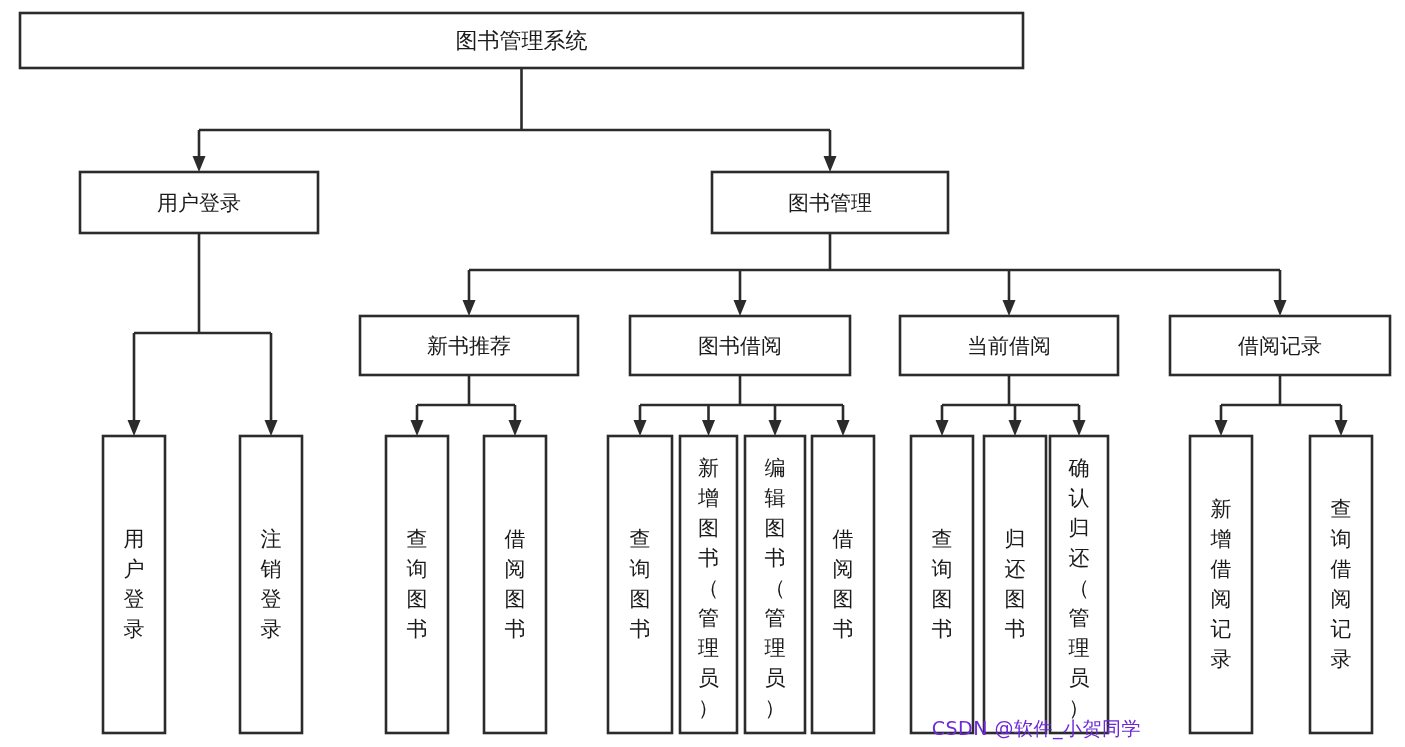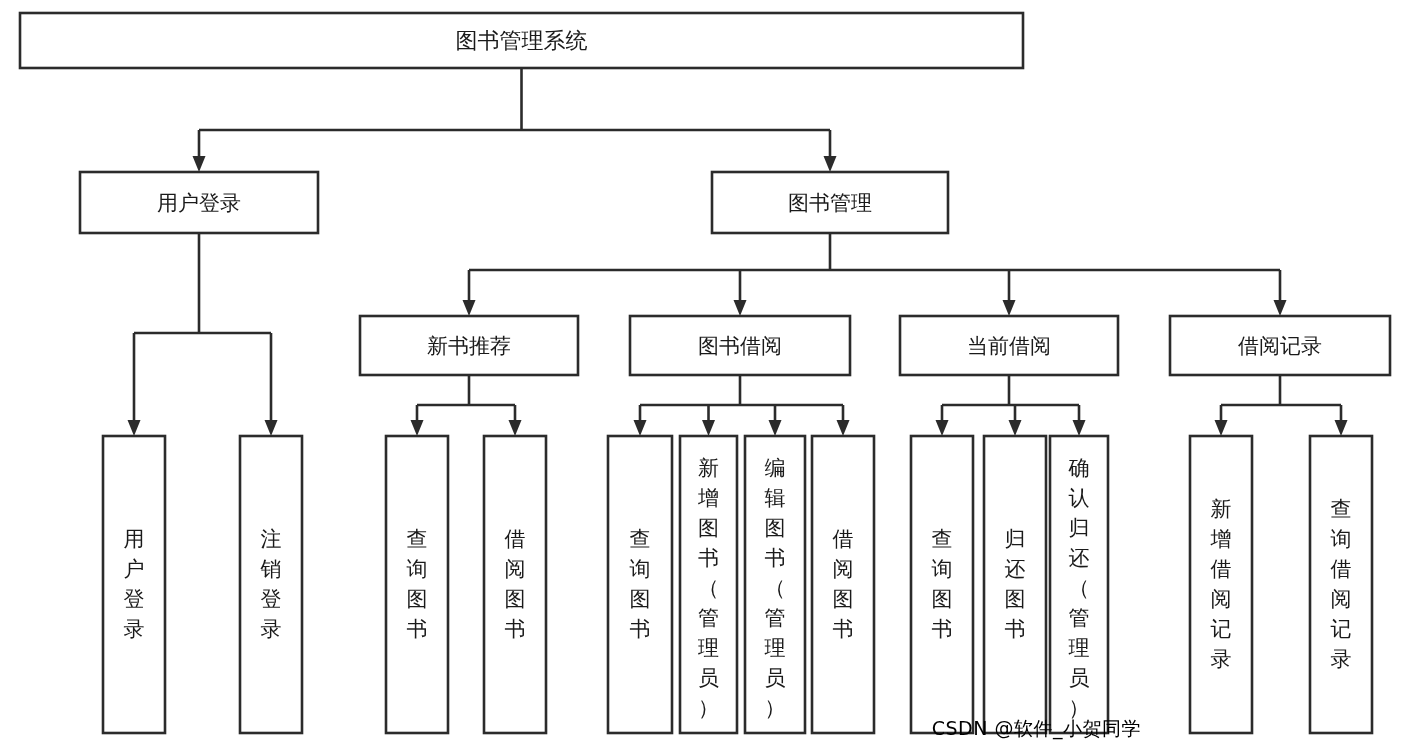--- a/index.html
+++ b/index.html
@@ -55,21 +55,21 @@
   .edge-arrow {
     fill: #2b2b2b;
     stroke: none;
   }
   .watermark {
     position: absolute;
     right: 8px;
     bottom: 5px;
     font-family: "DejaVu Sans", "Liberation Sans", sans-serif;
     font-size: 19px;
-    color: #000000;
+    color: #6d28d9;
     letter-spacing: 0.5px;
     white-space: nowrap;
     pointer-events: none;
   }
 </style>
 </head>
 <body>
 
 <div id="diagram-root">
   <svg class="diagram-canvas" id="diagram-canvas" viewBox="0 0 1405 747" xmlns="http://www.w3.org/2000/svg">

